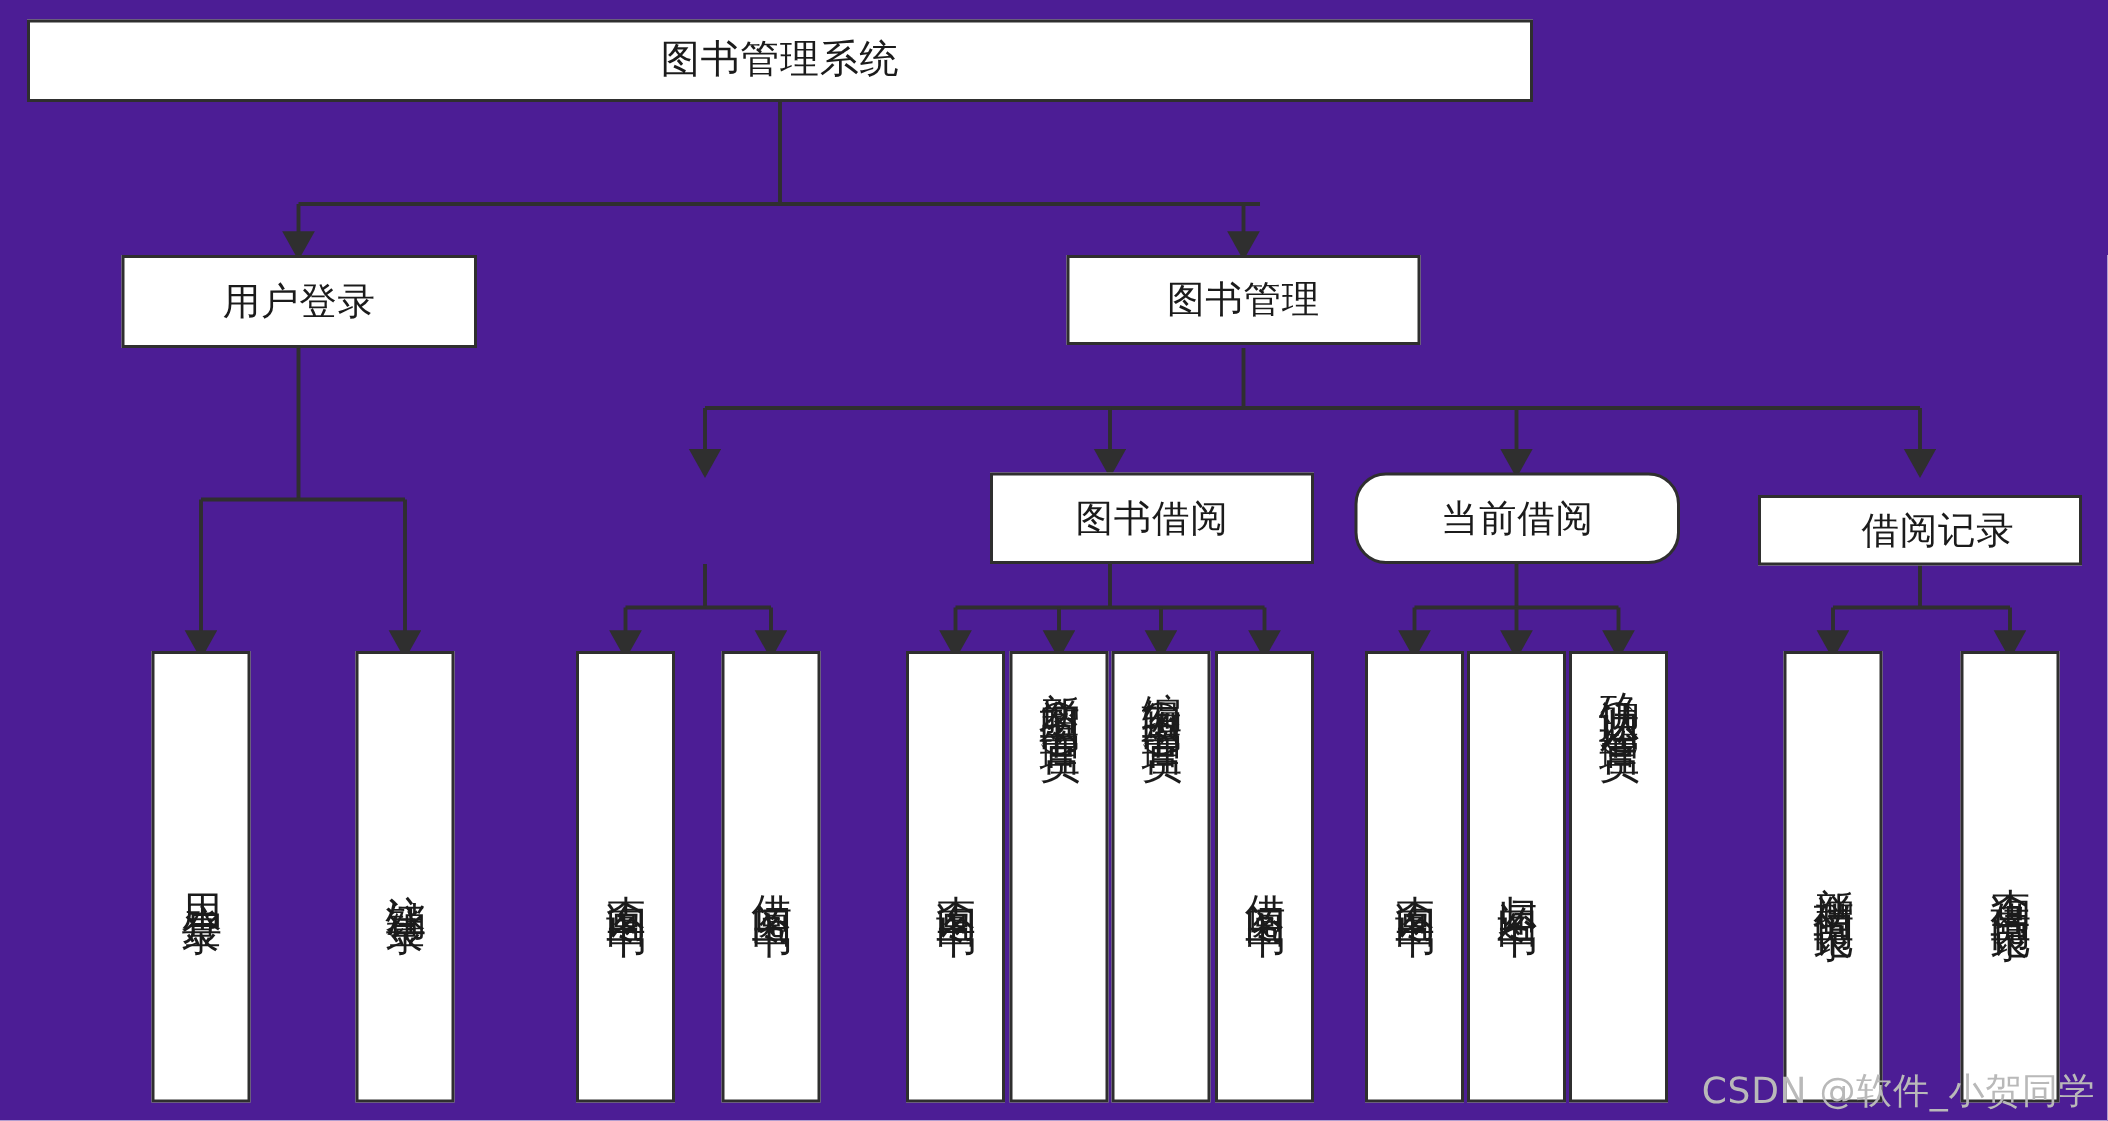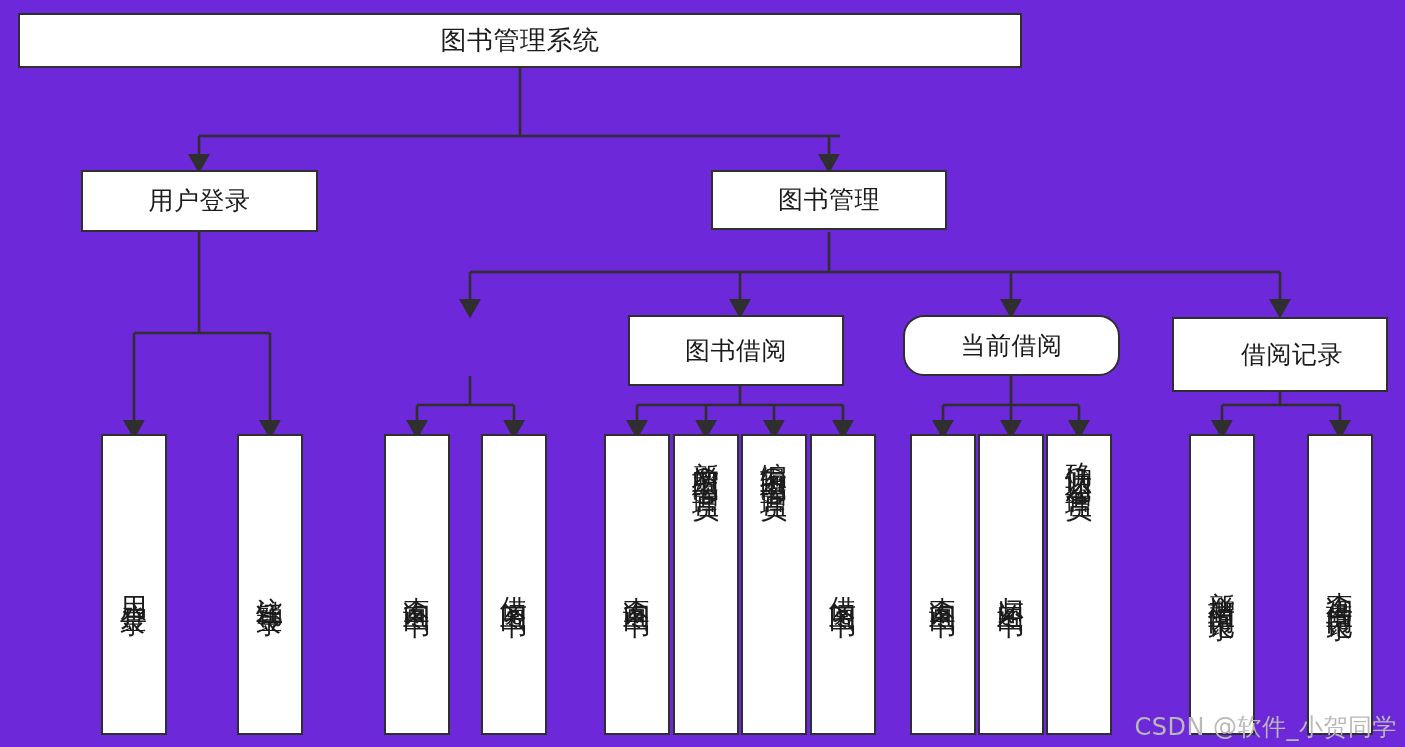--- a/index.html
+++ b/index.html
@@ -5,21 +5,21 @@
 <style>
   html,body{margin:0;padding:0;background:#ffffff;}
   body{
     font-family:"DejaVu Sans","Liberation Sans",sans-serif;
     -webkit-font-smoothing:antialiased;
   }
   #canvas{
     position:relative;
     width:1405px;
     height:747px;
-    background:#6d28d9;
+    background:#4c1d95;
     overflow:hidden;
   }
   #wires{
     position:absolute;
     left:0; top:0;
     width:1405px; height:747px;
     pointer-events:none;
   }
   .node{
     position:absolute;
@@ -131,27 +131,27 @@
     <span class="lbl">图书管理系统</span>
   </div>
 
   <div class="node h" style="left:81px;top:170px;width:237px;height:62px;">
     <span class="lbl">用户登录</span>
   </div>
   <div class="node h" style="left:711px;top:170px;width:236px;height:60px;">
     <span class="lbl">图书管理</span>
   </div>
 
-  <div class="node h" style="left:628px;top:315px;width:216px;height:71px;">
+  <div class="node h" style="left:660px;top:315px;width:216px;height:61px;">
     <span class="lbl">图书借阅</span>
   </div>
   <div class="node h" style="left:903px;top:315px;width:217px;height:61px;border-radius:21px;">
     <span class="lbl">当前借阅</span>
   </div>
-  <div class="node h" style="left:1172px;top:317px;width:216px;height:75px;padding-left:24px;">
+  <div class="node h" style="left:1172px;top:330px;width:216px;height:47px;padding-left:24px;">
     <span class="lbl">借阅记录</span>
   </div>
 
   <div class="node v mid" style="left:101px;top:434px;width:66px;height:301px;">
     <span class="lbl">用户登录</span>
   </div>
   <div class="node v mid" style="left:237px;top:434px;width:66px;height:301px;">
     <span class="lbl">注销登录</span>
   </div>
 

